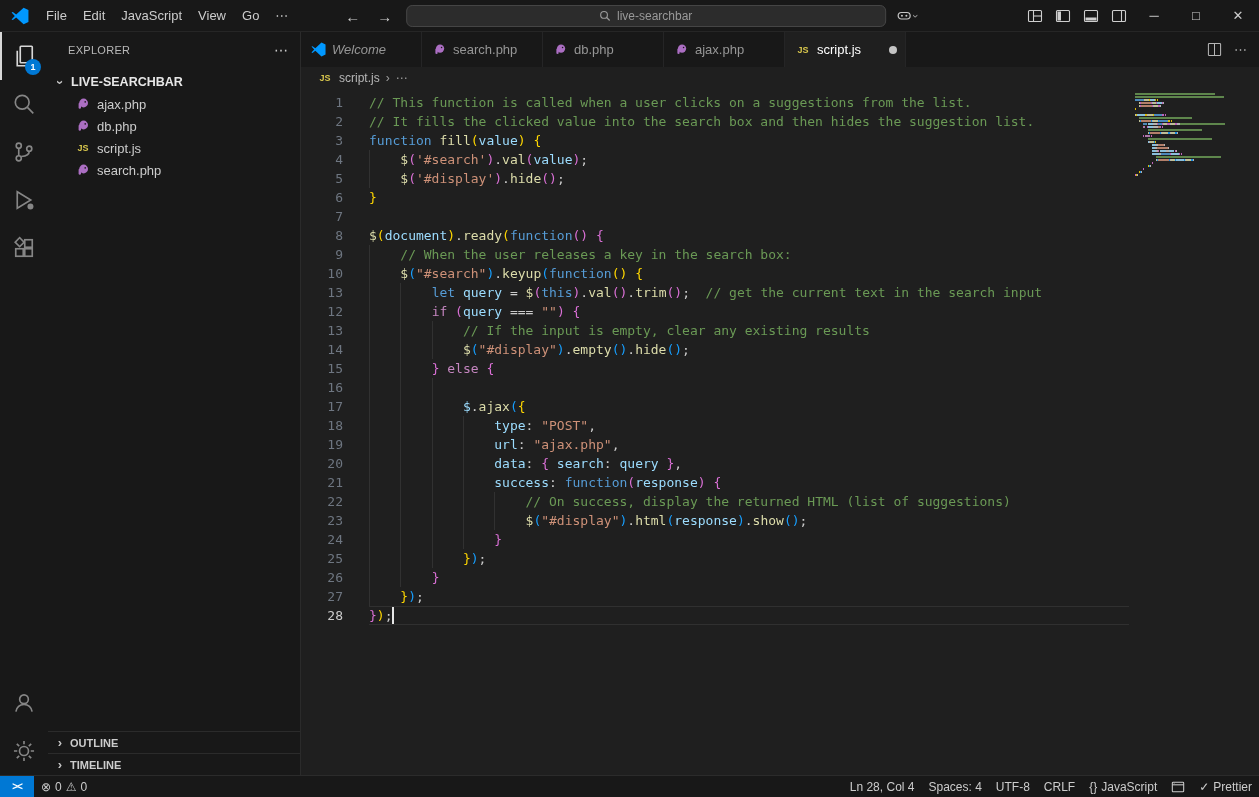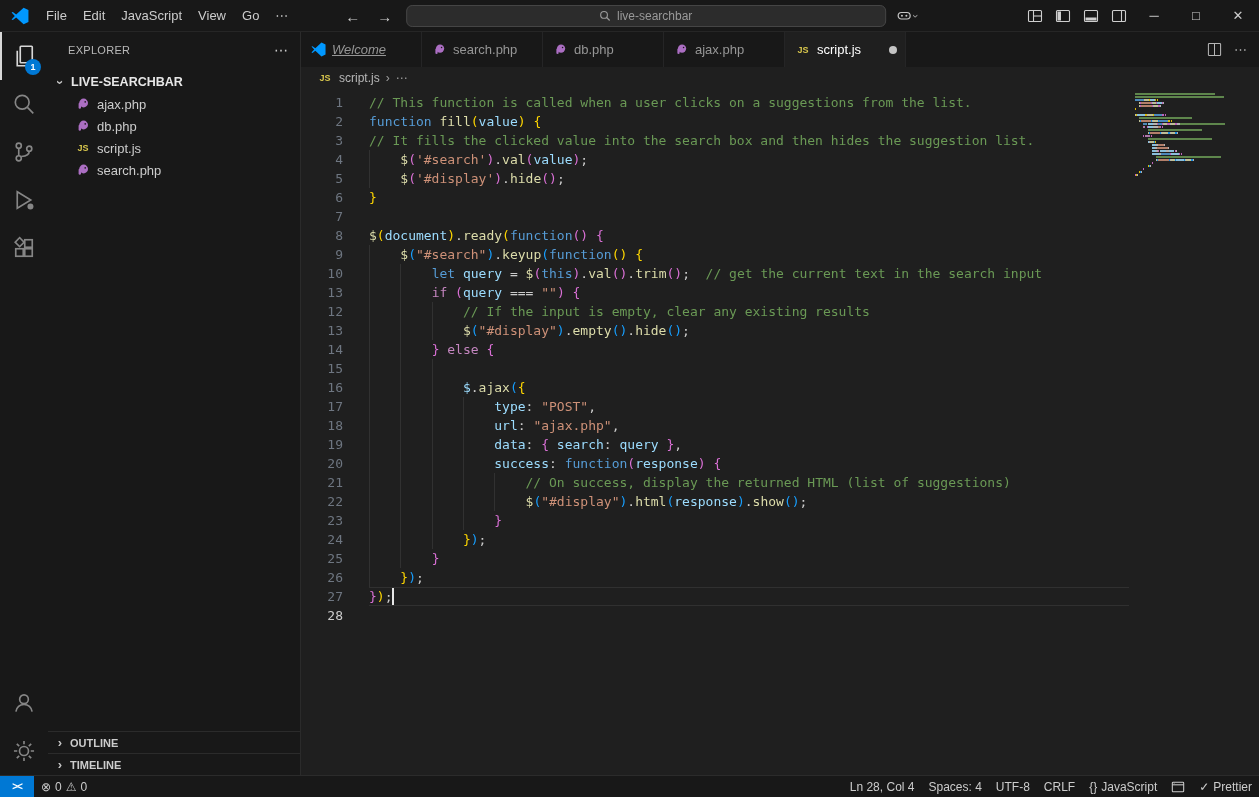--- a/index.html
+++ b/index.html
@@ -43,21 +43,21 @@
   .js-badge { color:#d8c64d; font-weight:700; font-size:9px; font-family:"Liberation Sans",sans-serif; width:16px; text-align:center; }
   .sb-tree { flex:1; padding-top:4px; }
   .sb-section { height:22px; border-top:1px solid #2b2b2b; display:flex; align-items:center; gap:2px; padding-left:4px; color:#cccccc; font-size:11px; font-weight:700; flex:none; }
 
   
   .editor-area { flex:1; display:flex; flex-direction:column; min-width:0; background:#1f1f1f; }
   .tabbar { height:35px; background:#181818; display:flex; align-items:stretch; flex:none; }
   .tab { width:121px; display:flex; align-items:center; gap:6px; padding:0 8px 0 10px; border-right:1px solid #252526; color:#969696; font-size:13px; background:#181818; }
   .tab.active { background:#1f1f1f; color:#ffffff; }
   .tab .label { flex:1; white-space:nowrap; overflow:hidden; }
-  .tab.preview .label { font-style:italic;text-decoration:underline; }
+  .tab.preview .label { font-style:italic; }
   .mod-dot { width:8px; height:8px; border-radius:50%; background:#c4c4c4; flex:none; }
   .tab-actions { margin-left:auto; display:flex; align-items:center; gap:12px; padding:0 12px; color:#b6b6b6; }
   .breadcrumbs { height:22px; display:flex; align-items:center; gap:6px; padding-left:16px; color:#9d9d9d; font-size:12px; flex:none; }
   .breadcrumbs .bc-file { color:#b8b8b8; }
 
   
   .editor-body { flex:1; display:flex; position:relative; overflow:hidden; padding-top:4px; font-family:"DejaVu Sans Mono", monospace; }
   .gutter { width:68px; flex:none; }
   .ln { height:19px; line-height:19px; text-align:right; padding-right:26px; color:#6e7681; font-size:13px; }
   .ln-active { color:#cccccc; }
@@ -368,27 +368,28 @@
             <div class="ln">22</div>
             <div class="ln">23</div>
             <div class="ln">24</div>
             <div class="ln">25</div>
             <div class="ln">26</div>
             <div class="ln">27</div>
             <div class="ln ln-active">28</div>
           </div>
         <div class="code">
             <div class="crow"><span style="color: rgb(106, 153, 85);">// This function is called when a user clicks on a suggestions from the list.</span></div>
+            <div class="crow"><span style="color: rgb(106, 153, 85);">// It fills the clicked value into the search box and then hides the suggestion list.</span></div>
             <div class="crow"><span style="color: rgb(86, 156, 214);">function </span><span style="color: rgb(220, 220, 170);">fill</span><span style="color: rgb(255, 215, 0);">(</span><span style="color: rgb(156, 220, 254);">value</span><span style="color: rgb(255, 215, 0);">)</span><span style="color: rgb(204, 204, 204);"> </span><span style="color: rgb(255, 215, 0);">{</span></div>
-            <div class="crow"><span style="color: rgb(106, 153, 85);">// It fills the clicked value into the search box and then hides the suggestion list.</span></div>
             <div class="crow"><span class="guide" style="left: 0ch;"></span><span style="color: rgb(204, 204, 204);">    </span><span style="color: rgb(220, 220, 170);">$</span><span style="color: rgb(218, 112, 214);">(</span><span style="color: rgb(206, 145, 120);">'#search'</span><span style="color: rgb(218, 112, 214);">)</span><span style="color: rgb(204, 204, 204);">.</span><span style="color: rgb(220, 220, 170);">val</span><span style="color: rgb(218, 112, 214);">(</span><span style="color: rgb(156, 220, 254);">value</span><span style="color: rgb(218, 112, 214);">)</span><span style="color: rgb(204, 204, 204);">;</span></div>
             <div class="crow"><span class="guide" style="left: 0ch;"></span><span style="color: rgb(204, 204, 204);">    </span><span style="color: rgb(220, 220, 170);">$</span><span style="color: rgb(218, 112, 214);">(</span><span style="color: rgb(206, 145, 120);">'#display'</span><span style="color: rgb(218, 112, 214);">)</span><span style="color: rgb(204, 204, 204);">.</span><span style="color: rgb(220, 220, 170);">hide</span><span style="color: rgb(218, 112, 214);">()</span><span style="color: rgb(204, 204, 204);">;</span></div>
             <div class="crow"><span style="color: rgb(255, 215, 0);">}</span></div>
             <div class="crow"></div>
             <div class="crow"><span style="color: rgb(220, 220, 170);">$</span><span style="color: rgb(255, 215, 0);">(</span><span style="color: rgb(156, 220, 254);">document</span><span style="color: rgb(255, 215, 0);">)</span><span style="color: rgb(204, 204, 204);">.</span><span style="color: rgb(220, 220, 170);">ready</span><span style="color: rgb(255, 215, 0);">(</span><span style="color: rgb(86, 156, 214);">function</span><span style="color: rgb(218, 112, 214);">()</span><span style="color: rgb(204, 204, 204);"> </span><span style="color: rgb(218, 112, 214);">{</span></div>
+            <div class="crow"><span class="guide" style="left: 0ch;"></span><span style="color: rgb(204, 204, 204);">    </span><span style="color: rgb(106, 153, 85);">// When the user releases a key in the search box:</span></div>
             <div class="crow"><span class="guide" style="left: 0ch;"></span><span style="color: rgb(204, 204, 204);">    </span><span style="color: rgb(220, 220, 170);">$</span><span style="color: rgb(23, 159, 255);">(</span><span style="color: rgb(206, 145, 120);">"#search"</span><span style="color: rgb(23, 159, 255);">)</span><span style="color: rgb(204, 204, 204);">.</span><span style="color: rgb(220, 220, 170);">keyup</span><span style="color: rgb(23, 159, 255);">(</span><span style="color: rgb(86, 156, 214);">function</span><span style="color: rgb(255, 215, 0);">()</span><span style="color: rgb(204, 204, 204);"> </span><span style="color: rgb(255, 215, 0);">{</span></div>
             <div class="crow"><span class="guide" style="left: 0ch;"></span><span class="guide" style="left: 4ch;"></span><span style="color: rgb(204, 204, 204);">        </span><span style="color: rgb(86, 156, 214);">let</span><span style="color: rgb(204, 204, 204);"> </span><span style="color: rgb(156, 220, 254);">query</span><span style="color: rgb(204, 204, 204);"> = </span><span style="color: rgb(220, 220, 170);">$</span><span style="color: rgb(218, 112, 214);">(</span><span style="color: rgb(86, 156, 214);">this</span><span style="color: rgb(218, 112, 214);">)</span><span style="color: rgb(204, 204, 204);">.</span><span style="color: rgb(220, 220, 170);">val</span><span style="color: rgb(218, 112, 214);">()</span><span style="color: rgb(204, 204, 204);">.</span><span style="color: rgb(220, 220, 170);">trim</span><span style="color: rgb(218, 112, 214);">()</span><span style="color: rgb(204, 204, 204);">;  </span><span style="color: rgb(106, 153, 85);">// get the current text in the search input</span></div>
             <div class="crow"><span class="guide" style="left: 0ch;"></span><span class="guide" style="left: 4ch;"></span><span style="color: rgb(204, 204, 204);">        </span><span style="color: rgb(197, 134, 192);">if</span><span style="color: rgb(204, 204, 204);"> </span><span style="color: rgb(218, 112, 214);">(</span><span style="color: rgb(156, 220, 254);">query</span><span style="color: rgb(204, 204, 204);"> === </span><span style="color: rgb(206, 145, 120);">""</span><span style="color: rgb(218, 112, 214);">)</span><span style="color: rgb(204, 204, 204);"> </span><span style="color: rgb(218, 112, 214);">{</span></div>
             <div class="crow"><span class="guide" style="left: 0ch;"></span><span class="guide" style="left: 4ch;"></span><span class="guide" style="left: 8ch;"></span><span style="color: rgb(204, 204, 204);">            </span><span style="color: rgb(106, 153, 85);">// If the input is empty, clear any existing results</span></div>
             <div class="crow"><span class="guide" style="left: 0ch;"></span><span class="guide" style="left: 4ch;"></span><span class="guide" style="left: 8ch;"></span><span style="color: rgb(204, 204, 204);">            </span><span style="color: rgb(220, 220, 170);">$</span><span style="color: rgb(23, 159, 255);">(</span><span style="color: rgb(206, 145, 120);">"#display"</span><span style="color: rgb(23, 159, 255);">)</span><span style="color: rgb(204, 204, 204);">.</span><span style="color: rgb(220, 220, 170);">empty</span><span style="color: rgb(23, 159, 255);">()</span><span style="color: rgb(204, 204, 204);">.</span><span style="color: rgb(220, 220, 170);">hide</span><span style="color: rgb(23, 159, 255);">()</span><span style="color: rgb(204, 204, 204);">;</span></div>
             <div class="crow"><span class="guide" style="left: 0ch;"></span><span class="guide" style="left: 4ch;"></span><span style="color: rgb(204, 204, 204);">        </span><span style="color: rgb(218, 112, 214);">}</span><span style="color: rgb(204, 204, 204);"> </span><span style="color: rgb(197, 134, 192);">else</span><span style="color: rgb(204, 204, 204);"> </span><span style="color: rgb(218, 112, 214);">{</span></div>
             <div class="crow"><span class="guide" style="left: 0ch;"></span><span class="guide" style="left: 4ch;"></span><span class="guide" style="left: 8ch;"></span><span style="color: rgb(204, 204, 204);">            </span></div>
             <div class="crow"><span class="guide" style="left: 0ch;"></span><span class="guide" style="left: 4ch;"></span><span class="guide" style="left: 8ch;"></span><span style="color: rgb(204, 204, 204);">            </span><span style="color: rgb(156, 220, 254);">$</span><span style="color: rgb(204, 204, 204);">.</span><span style="color: rgb(220, 220, 170);">ajax</span><span style="color: rgb(23, 159, 255);">(</span><span style="color: rgb(255, 215, 0);">{</span></div>
             <div class="crow"><span class="guide" style="left: 0ch;"></span><span class="guide" style="left: 4ch;"></span><span class="guide" style="left: 8ch;"></span><span class="guide" style="left: 12ch;"></span><span style="color: rgb(204, 204, 204);">                </span><span style="color: rgb(156, 220, 254);">type</span><span style="color: rgb(204, 204, 204);">: </span><span style="color: rgb(206, 145, 120);">"POST"</span><span style="color: rgb(204, 204, 204);">,</span></div>
             <div class="crow"><span class="guide" style="left: 0ch;"></span><span class="guide" style="left: 4ch;"></span><span class="guide" style="left: 8ch;"></span><span class="guide" style="left: 12ch;"></span><span style="color: rgb(204, 204, 204);">                </span><span style="color: rgb(156, 220, 254);">url</span><span style="color: rgb(204, 204, 204);">: </span><span style="color: rgb(206, 145, 120);">"ajax.php"</span><span style="color: rgb(204, 204, 204);">,</span></div>

